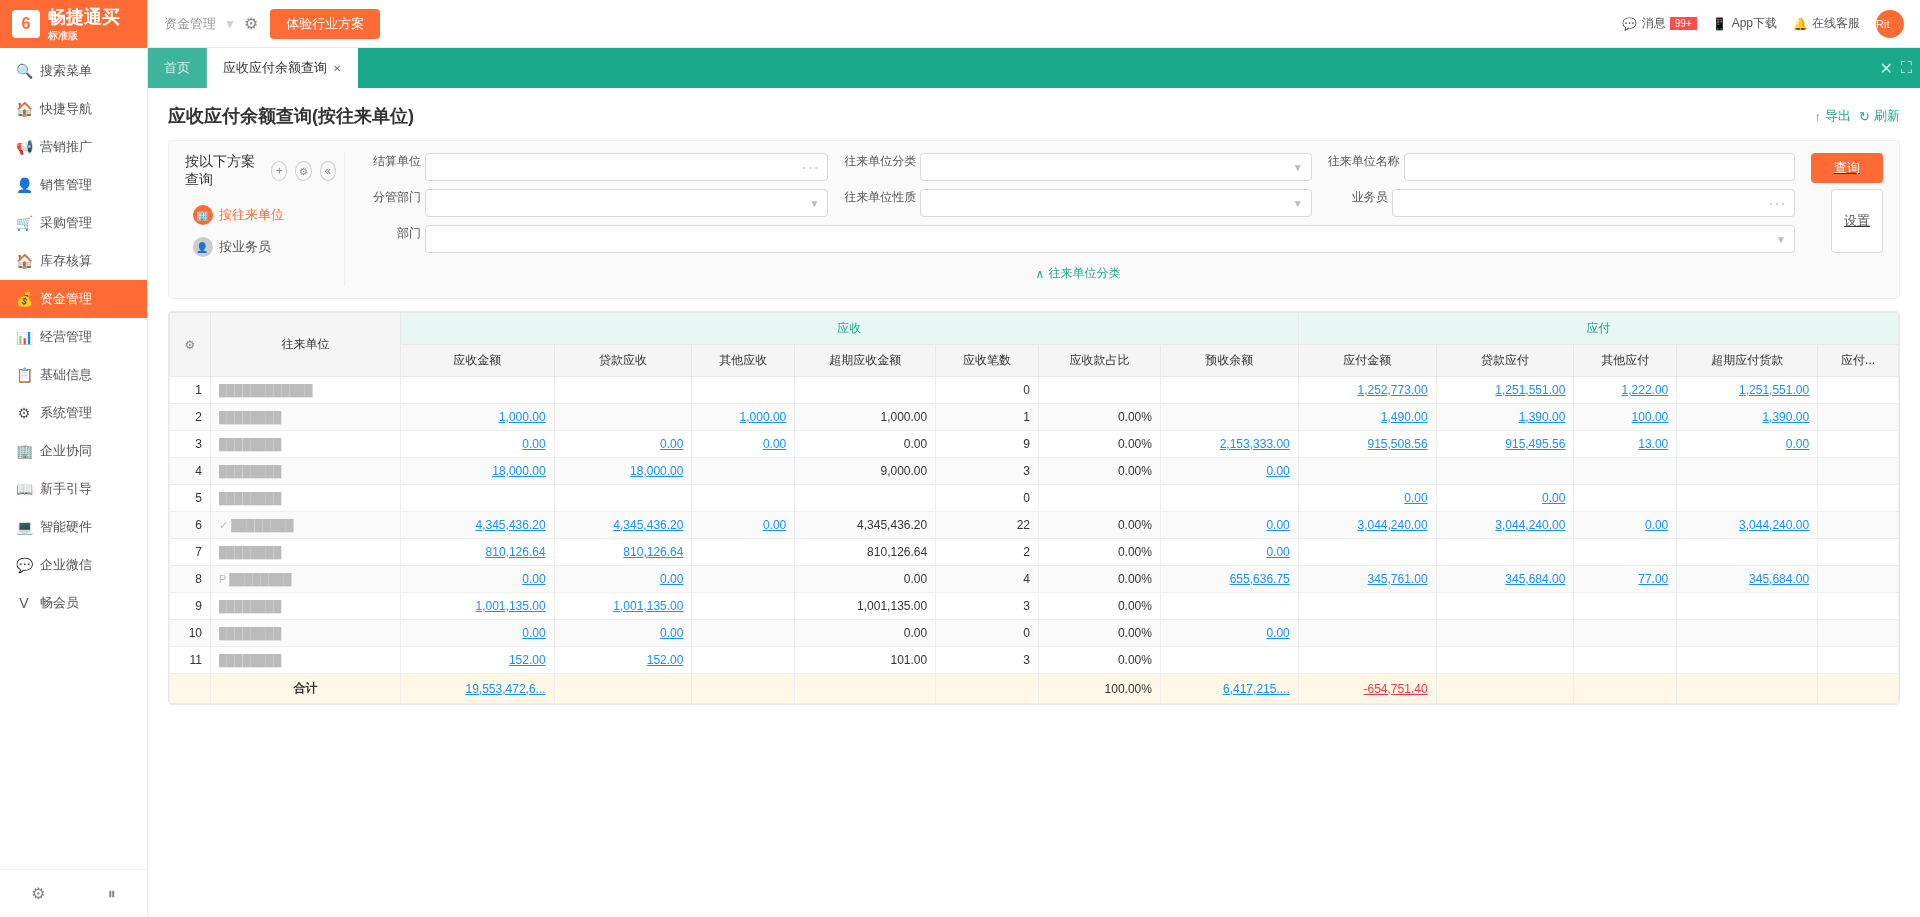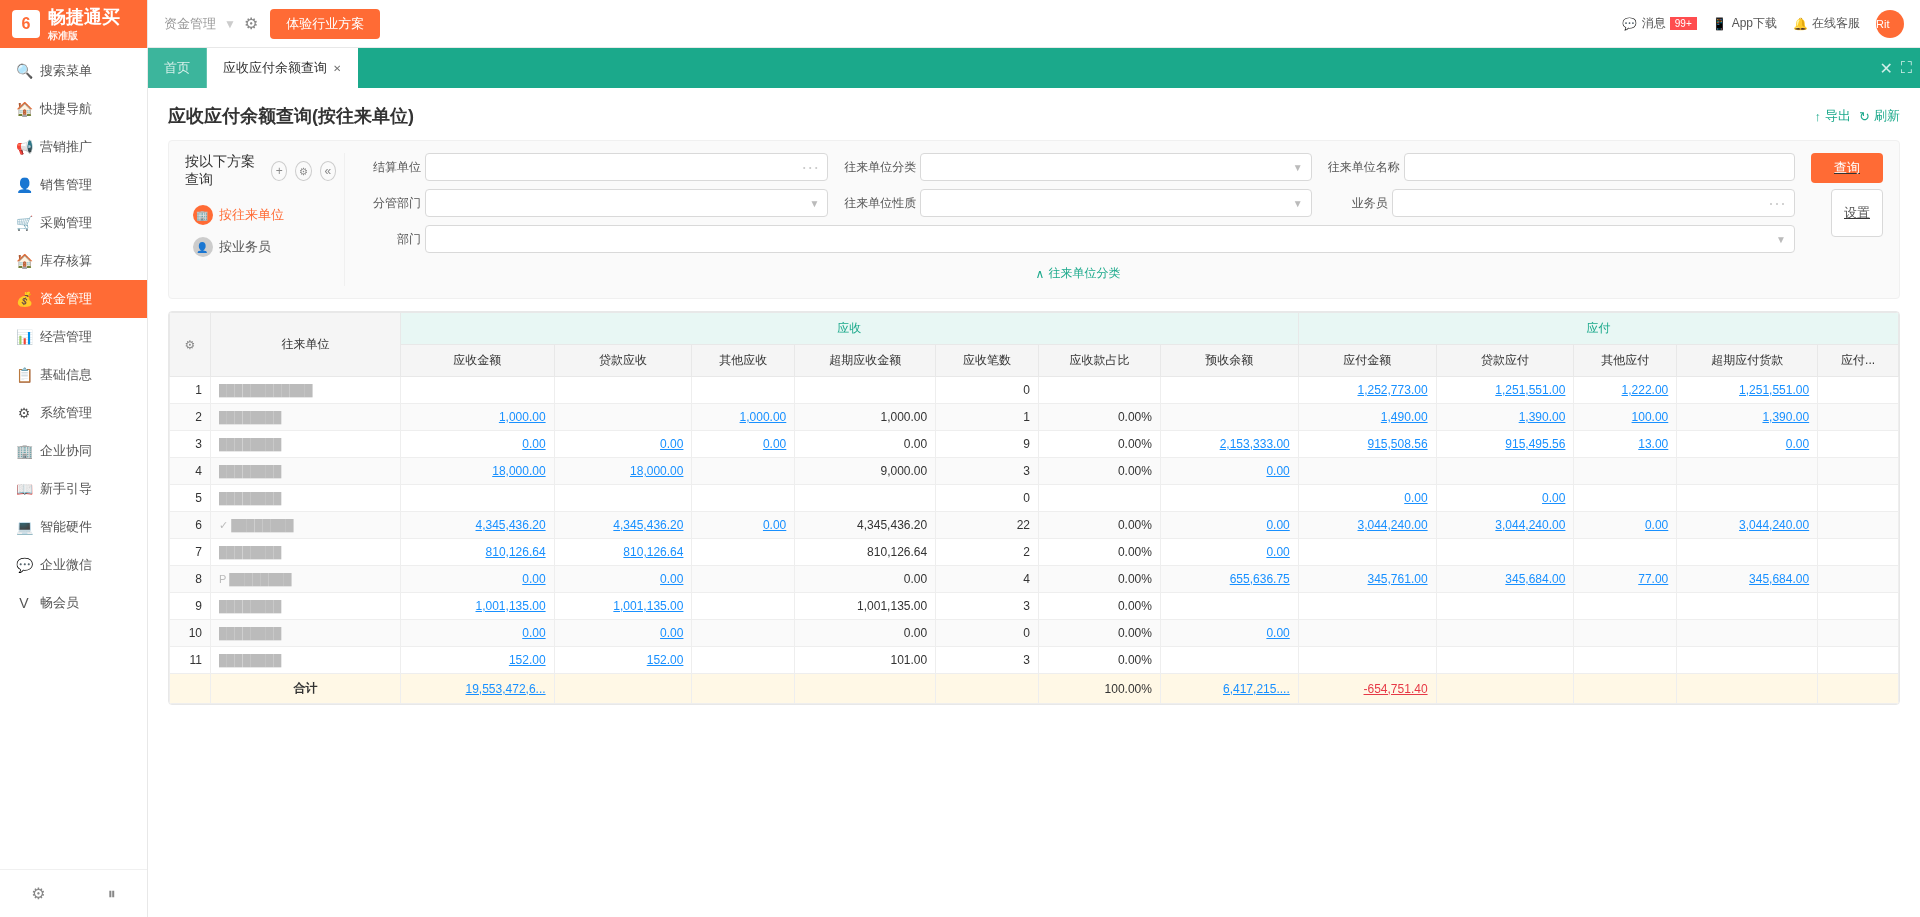--- a/index.html
+++ b/index.html
@@ -116,21 +116,21 @@
       display: flex; align-items: center; gap: 8px; margin-bottom: 10px;
     }
     .filter-header-label { font-size: 14px; color: #333; font-weight: 500; }
     .filter-add-btn {
       width: 20px; height: 20px; border: 1px solid #ccc; border-radius: 50%;
       display: flex; align-items: center; justify-content: center; cursor: pointer;
       color: #888; font-size: 12px;
     }
     .filter-row { display: flex; align-items: center; gap: 16px; }
     .filter-group {
-      display: flex; align-items: center; gap: 4px; flex: 1;
+      display: flex; gap: 4px; flex: 1;
     }
     .filter-label { font-size: 12px; color: #555; white-space: nowrap; min-width: 60px; text-align: right; }
     .filter-input {
       flex: 1; height: 28px; border: 1px solid #d9d9d9; border-radius: 4px;
       padding: 0 8px; font-size: 12px; background: white; outline: none;
       display: flex; align-items: center; justify-content: space-between; cursor: pointer;
       position: relative;
     }
     .filter-input-dots { color: #ccc; font-size: 18px; line-height: 1; }
     .filter-select {
@@ -161,21 +161,21 @@
       background: #ccc;
     }
 
     
     .query-btn {
       background: #ff6b35; color: white; border: none; padding: 6px 20px;
       border-radius: 4px; cursor: pointer; font-size: 13px; display: block; width: 72px;
       text-align: center;
     }
     .setting-btn {
-      background: white; color: #555; border: 1px solid #d9d9d9; padding: 14px 12px;
+      background: white; color: #555; border: 1px solid #d9d9d9; padding: 22px 12px;
       border-radius: 4px; cursor: pointer; font-size: 13px;
     }
 
     
     .data-table-container {
       border: 1px solid #e8e8e8; border-radius: 4px; overflow: hidden;
       margin-top: 8px;
     }
     .data-table {
       width: 100%; border-collapse: collapse; font-size: 12px;

